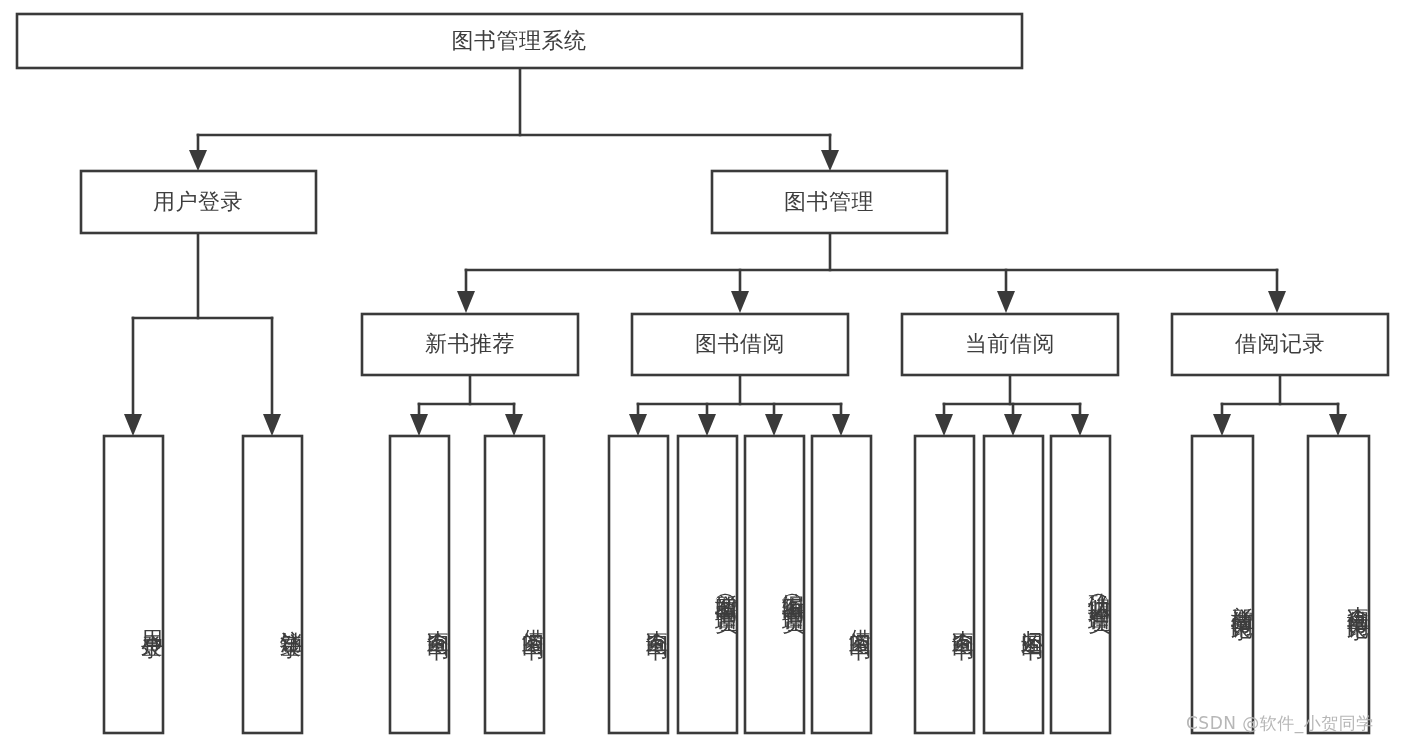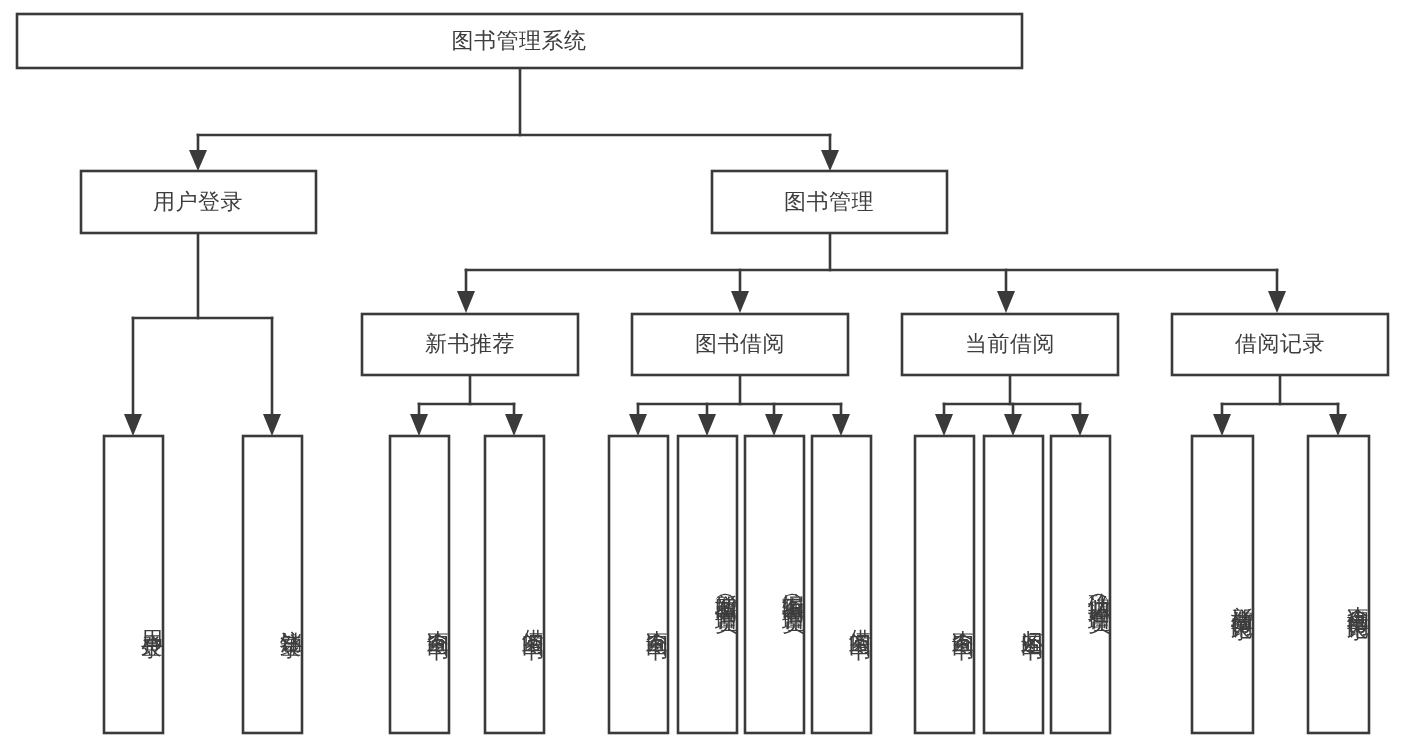--- a/index.html
+++ b/index.html
@@ -218,13 +218,14 @@
   <div class="vtext" style="left:745px; top:444px; width:59px; height:288px;">编辑图书（管理员）</div>
   <div class="vtext" style="left:812px; top:508px; width:59px; height:220px;">借阅图书</div>
 
   <div class="vtext" style="left:915px; top:508px; width:59px; height:220px;">查询图书</div>
   <div class="vtext" style="left:984px; top:508px; width:59px; height:220px;">归还图书</div>
   <div class="vtext" style="left:1051px; top:444px; width:59px; height:288px;">确认归还（管理员）</div>
 
   <div class="vtext" style="left:1192px; top:466px; width:61px; height:262px;">新增借阅记录</div>
   <div class="vtext" style="left:1308px; top:466px; width:61px; height:262px;">查询借阅记录</div>
 
+  <div class="watermark">CSDN @软件_小贺同学</div>
 </div>
 
 </body></html>

